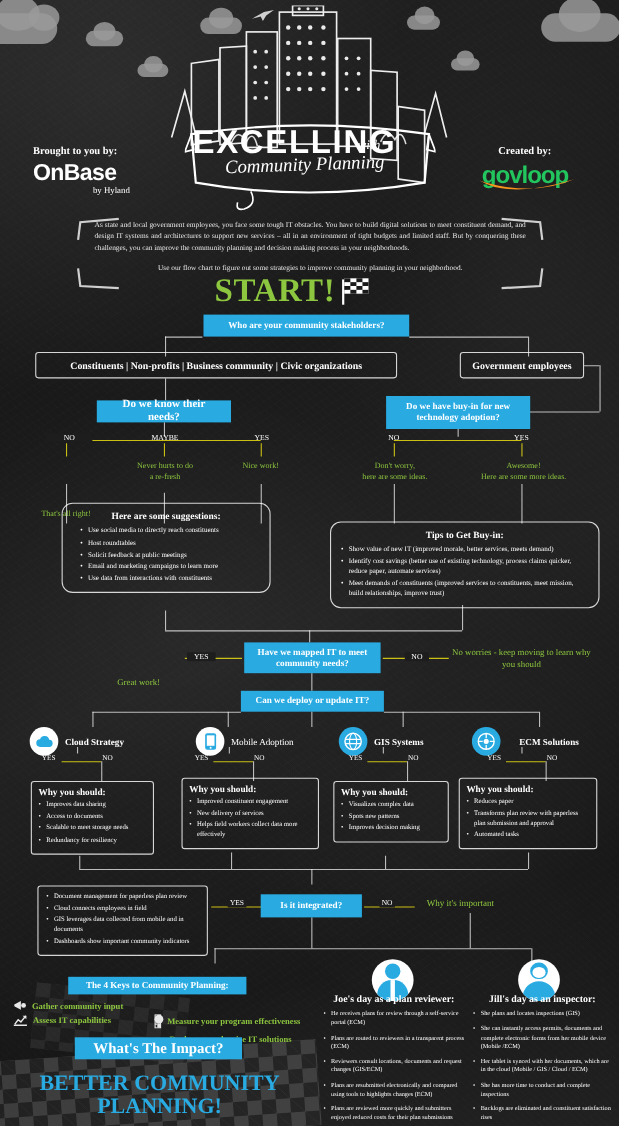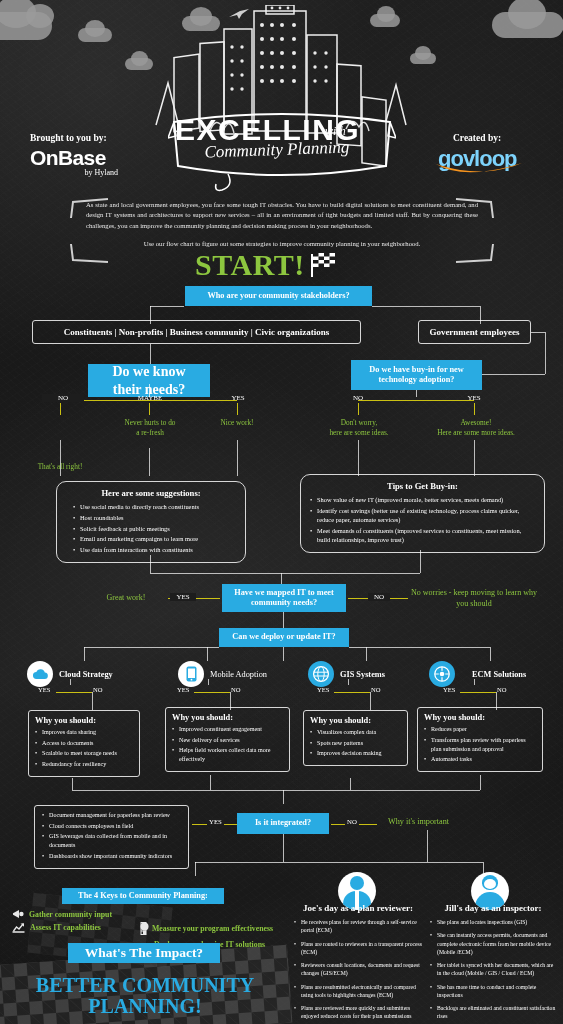--- a/index.html
+++ b/index.html
@@ -186,21 +186,21 @@
 
   <div class="abs" style="left:30px;top:133px;font-size:9.5px;font-weight:bold;">Brought to you by:</div>
   <div class="abs" style="left:30px;top:146px;">
     <div style="font-family:'Liberation Sans',sans-serif;font-weight:bold;font-size:21px;letter-spacing:-.6px;">OnBase</div>
     <div style="font-size:8px;text-align:right;width:88px;margin-top:-2px;">by Hyland</div>
   </div>
 
   <div class="abs" style="left:453px;top:133px;font-size:9.5px;font-weight:bold;">Created by:</div>
   <div class="abs" style="left:438px;top:146px;">
     <div style="position:relative;display:inline-block;">
-      <span style="font-family:'Liberation Sans',sans-serif;font-weight:bold;font-size:22px;color:#7dd3fc;letter-spacing:-1px;">govloop</span>
+      <span style="font-family:'Liberation Sans',sans-serif;font-weight:bold;font-size:22px;color:#22c55e;letter-spacing:-1px;">govloop</span>
       <svg style="position:absolute;left:-4px;top:9px;" width="92" height="20" viewBox="0 0 92 20">
         <path d="M2 9 Q30 26 88 8 Q60 20 26 15 Q10 12 2 9Z" fill="#f7941e"></path>
       </svg>
     </div>
   </div>
 </div>
 
 <div class="abs" style="left:68px;top:196px;width:428px;">
   <svg style="position:absolute;left:0;top:0;" width="428" height="68" viewBox="0 0 428 68">
     <path d="M40 3 L5 6 L3 22 M3 48 L5 64 L40 66" fill="none" stroke="#cfcfcf" stroke-width="2"></path>
@@ -246,21 +246,21 @@
     <span style="font-size:9px;font-weight:bold;">Government employees</span>
   </div>
 
   <div class="line-v" style="left:150px;top:344px;height:20px;"></div>
   <div class="line-h" style="left:150px;top:364px;width:0px;"></div>
 
   <div class="line-h" style="left:531px;top:332px;width:14px;"></div>
   <div class="line-v" style="left:545px;top:332px;height:42px;"></div>
   <div class="line-h" style="left:432px;top:374px;width:113px;"></div>
 
-  <div class="blue-box abs" style="left:88px;top:364px;width:122px;height:33px;font-size:14px;display:flex;align-items:center;justify-content:center;">Do we know their needs?</div>
+  <div class="blue-box abs" style="left:88px;top:364px;width:122px;height:20px;font-size:10px;display:flex;align-items:center;justify-content:center;">Do we know their needs?</div>
 
   <div class="blue-box abs" style="left:351px;top:360px;width:131px;height:30px;font-size:8.3px;display:flex;align-items:center;justify-content:center;">Do we have buy-in for new technology adoption?</div>
 
   <div class="line-v" style="left:149px;top:384px;height:13px;"></div>
   <div class="line-y-h" style="left:60px;top:400px;width:177px;"></div>
   <div class="line-y-v" style="left:60px;top:400px;height:0;"></div>
 
   <div class="abs" style="left:42px;top:394px;width:36px;text-align:center;font-size:7px;background:#1d1d1d;padding:0 3px;" style2="">NO</div>
   <div class="abs" style="left:130px;top:394px;width:40px;text-align:center;font-size:7px;">MAYBE</div>
   <div class="abs" style="left:220px;top:394px;width:36px;text-align:center;font-size:7px;">YES</div>
@@ -286,21 +286,21 @@
   <div class="abs green" style="left:422px;top:418px;width:108px;text-align:center;font-size:7.3px;line-height:1.35;white-space:pre-line;">Awesome!
 Here are some more ideas.</div>
 
   <div class="line-v" style="left:60px;top:440px;height:36px;"></div>
   <div class="line-v" style="left:149px;top:448px;height:28px;"></div>
   <div class="line-v" style="left:237px;top:440px;height:36px;"></div>
   <div class="line-v" style="left:358px;top:440px;height:36px;"></div>
   <div class="line-v" style="left:474px;top:440px;height:36px;"></div>
 </div>
 
-<div class="wbox round abs" style="left:56px;top:481px;width:190px;padding:6px 16px;">
+<div class="wbox round abs" style="left:56px;top:457px;width:190px;padding:6px 16px;">
   <div style="text-align:center;font-size:8.6px;font-weight:bold;margin-bottom:4px;">Here are some suggestions:</div>
   <ul class="bullets" style="font-size:6.4px;line-height:1.45;">
     <li>Use social media to directly reach constituents</li>
     <li>Host roundtables</li>
     <li>Solicit feedback at public meetings</li>
     <li>Email and marketing campaigns to learn more</li>
     <li>Use data from interactions with constituents</li>
   </ul>
 </div>
 
@@ -320,21 +320,21 @@
   <div class="line-v" style="left:281px;top:573px;height:11px;"></div>
 
   <div class="blue-box abs" style="left:222px;top:584px;width:124px;height:28px;font-size:8.3px;display:flex;align-items:center;justify-content:center;">Have we mapped IT to meet community needs?</div>
 
   <div class="line-y-h" style="left:168px;top:598px;width:52px;"></div>
   <div class="line-y-h" style="left:348px;top:598px;width:60px;"></div>
 
   <div class="abs" style="left:170px;top:593px;width:26px;text-align:center;font-size:7px;background:#1d1d1d;">YES</div>
   <div class="abs" style="left:368px;top:593px;width:22px;text-align:center;font-size:7px;background:#1d1d1d;">NO</div>
 
-  <div class="abs green" style="left:88px;top:593px;width:76px;text-align:center;font-size:8px;">Great work!</div>
+  <div class="abs green" style="left:88px;top:616px;width:76px;text-align:center;font-size:8px;">Great work!</div>
   <div class="abs green" style="left:410px;top:588px;width:128px;text-align:center;font-size:8px;line-height:1.35;">No worries - keep moving to learn why you should</div>
 
   <div class="line-v" style="left:283px;top:612px;height:16px;"></div>
 
   <div class="blue-box abs" style="left:219px;top:628px;width:130px;height:19px;font-size:8.3px;display:flex;align-items:center;justify-content:center;">Can we deploy or update IT?</div>
 
   <div class="line-v" style="left:283px;top:647px;height:0;"></div>
   <div class="line-h" style="left:84px;top:647px;width:135px;"></div>
   <div class="line-h" style="left:349px;top:647px;width:141px;"></div>
   <div class="line-v" style="left:84px;top:647px;height:14px;"></div>

